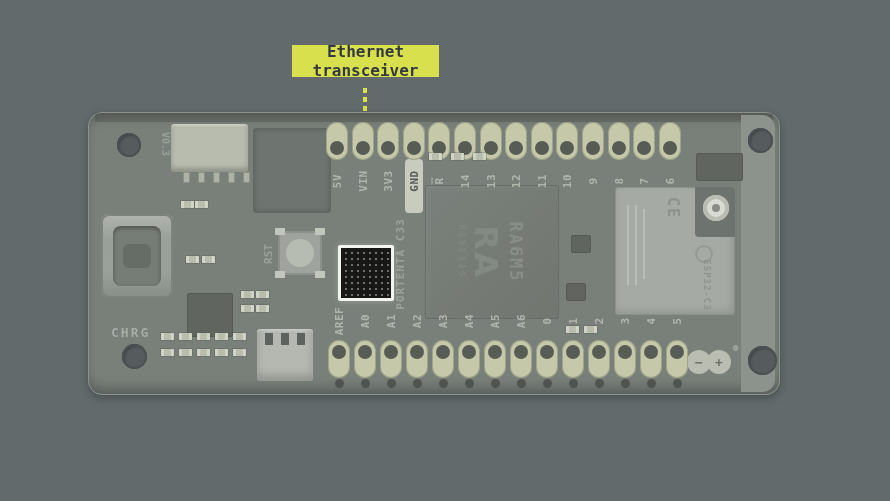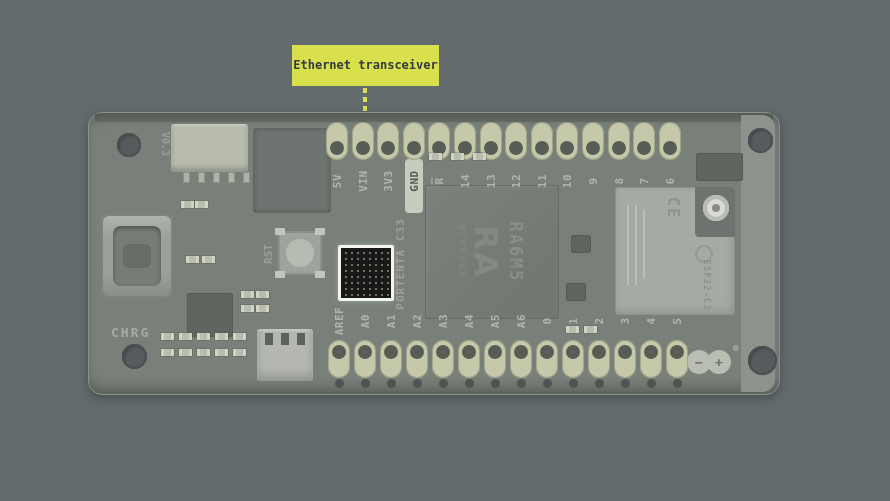--- a/index.html
+++ b/index.html
@@ -5,23 +5,23 @@
   html,body{margin:0;padding:0;background:#4a5152;}
   .stage{
     position:relative; width:890px; height:501px; overflow:hidden;
     background:#626a6b;
     font-family:"DejaVu Sans Mono","Liberation Mono",monospace;
   }
   .abs{position:absolute;}
 
   
   .callout{
-    left:292px; top:45px; width:147px; height:41px;
+    left:292px; top:45px; width:147px; height:32px;
     display:flex; align-items:center; justify-content:center; text-align:center;
-    font-size:12px; line-height:19px; font-weight:700;
+    font-size:16px; line-height:19px; font-weight:700;
   }
   .arrow-line{ left:363px; top:88px; width:4px; height:134px; }
   .arrow-head{ left:348px; top:220px; width:0; height:0;
     border-left:17px solid transparent; border-right:17px solid transparent; }
 
   
   .board{
     left:88px; top:112px; width:690px; height:281px;
     background:#79807a; border:1px solid #8b928c; border-radius:14px;
     box-shadow: inset 0 10px 14px -8px rgba(0,0,0,.28),

